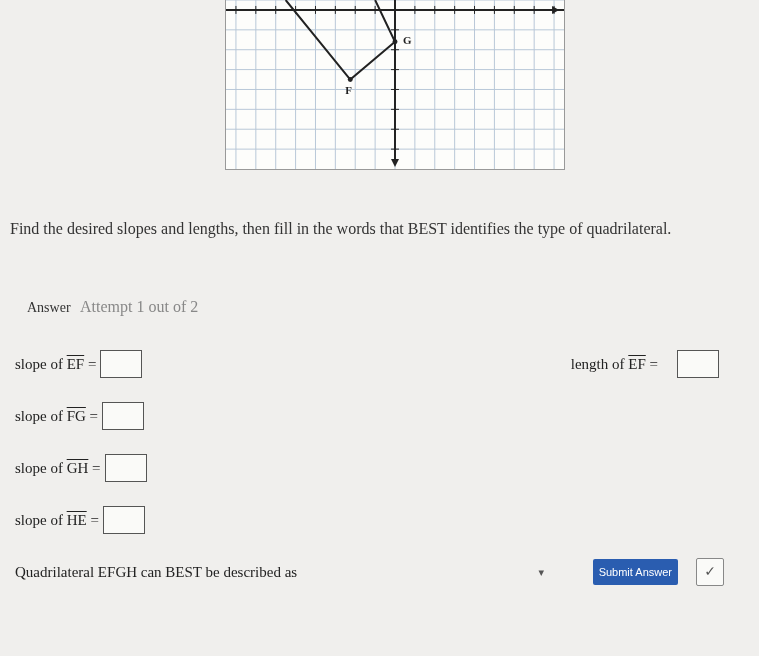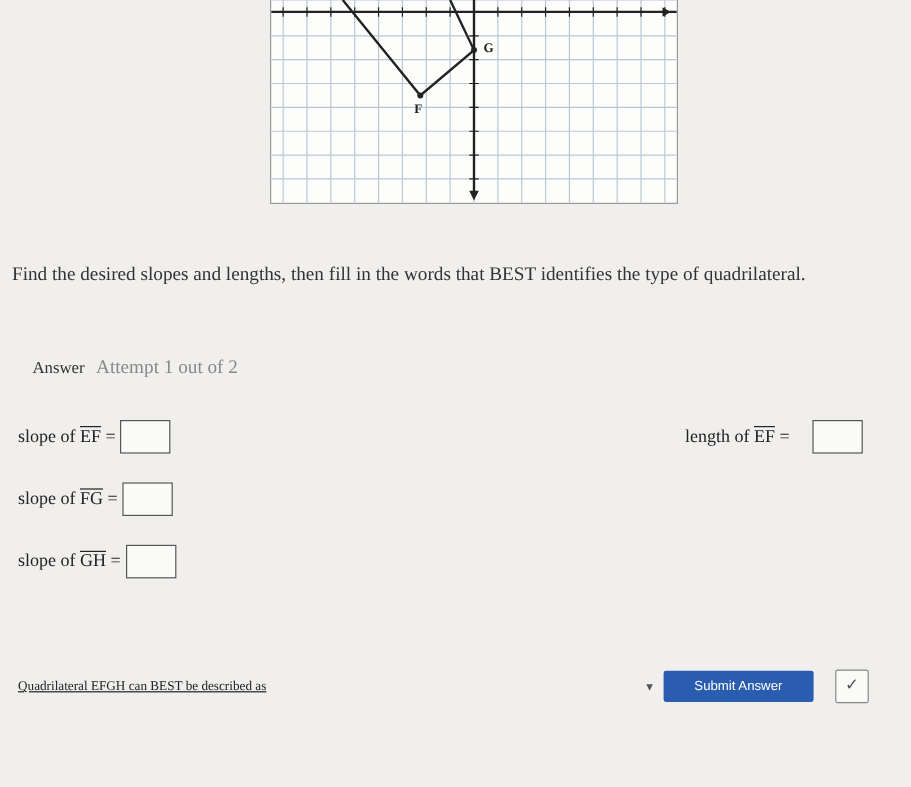--- a/index.html
+++ b/index.html
@@ -73,37 +73,36 @@
     .input-box {
       width: 42px;
       height: 28px;
       border: 1.5px solid #555;
       background: #fafaf8;
       font-size: 14px;
       text-align: center;
       padding: 0;
     }
     .bottom-text {
-      font-size: 11px;
+      font-size: 15px;
       color: #222;
-      text-decoration: underline;
     }
     .dropdown-caret {
       position: absolute;
       right: 200px;
       font-size: 11px;
       color: #555;
     }
     .submit-btn {
       position: absolute;
       right: 66px;
       background: #2a5db0;
       color: #fff;
       border: none;
-      padding: 7px 26px;
+      padding: 7px 6px;
       font-size: 11px;
       font-family: Arial, sans-serif;
       cursor: pointer;
       border-radius: 2px;
     }
     .check-btn {
       position: absolute;
       right: 20px;
       width: 28px;
       height: 28px;
@@ -213,20 +212,24 @@
 </div>
 
 <div class="row row3">
   <div class="left-group">
     <span class="field-label"><span>slope of </span><span class="overline">GH</span><span> = </span></span>
     <input class="input-box" style="">
   </div>
 </div>
 
 <div class="row row4">
+  <div class="left-group">
+    <span class="field-label"><span>slope of </span><span class="overline">HE</span><span> = </span></span>
+    <input class="input-box" style="">
+  </div>
 </div>
 
 <div class="row row5">
   <span class="bottom-text">Quadrilateral EFGH can BEST be described as</span>
   <span class="dropdown-caret">▾</span>
   <button class="submit-btn">Submit Answer</button>
   <div class="check-btn">✓</div>
 </div>
 
 </body></html>

